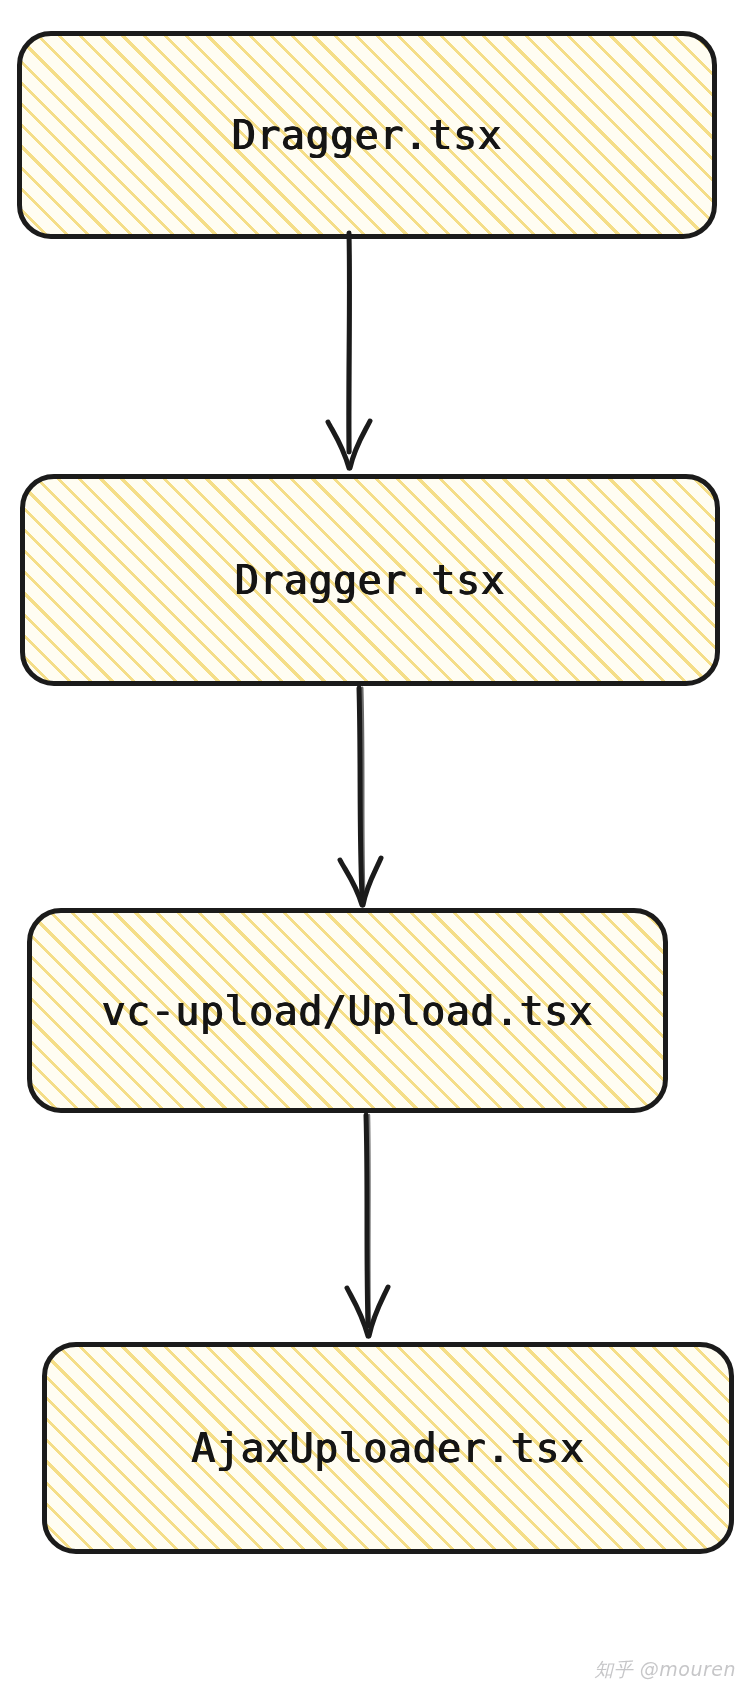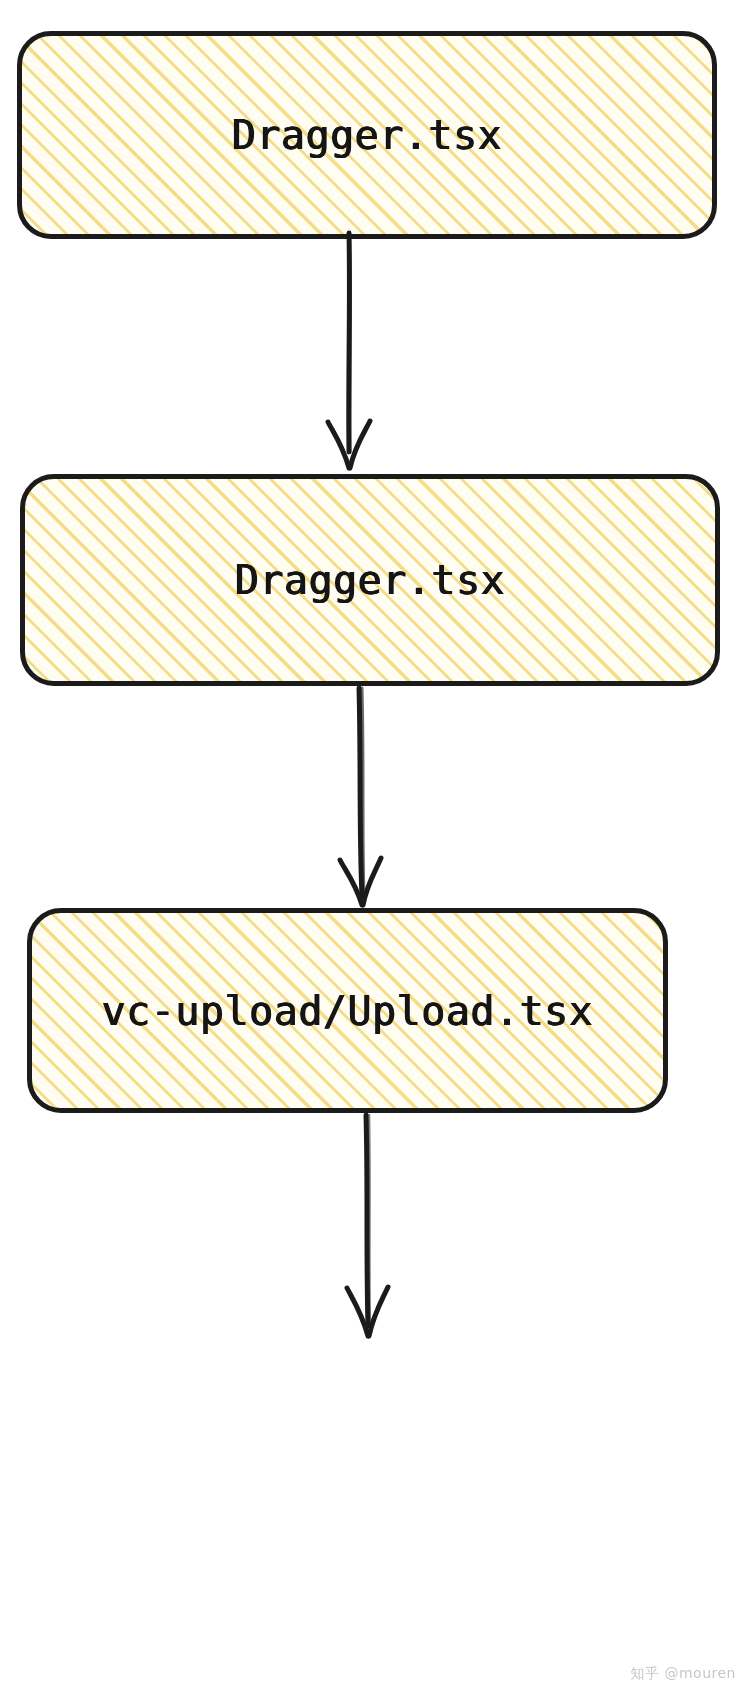--- a/index.html
+++ b/index.html
@@ -54,23 +54,24 @@
     pointer-events: none;
     z-index: 1;
   }
   .watermark {
     position: absolute;
     right: 16px;
     bottom: 24px;
     z-index: 9;
     color: rgba(120, 120, 125, 0.42);
     font-family: "DejaVu Sans", sans-serif;
-    font-size: 14px;
+    font-size: 19px;
     letter-spacing: 0.5px;
     white-space: nowrap;
+    font-style: italic;
   }
 </style>
 </head>
 <body>
 
 <div id="canvas">
 
   <svg class="edge-svg" viewBox="0 0 752 1707" xmlns="http://www.w3.org/2000/svg">
     <g stroke="#1b1b1b" fill="none" stroke-linecap="round">
       <path d="M349,233 C350.5,300 348,380 349,452" stroke-width="5"></path>
@@ -99,16 +100,19 @@
   </div>
 
   <div class="node" style="left:20px; top:474px; width:700px; height:212px;">
     <span class="node-label">Dragger.tsx</span>
   </div>
 
   <div class="node" style="left:27px; top:908px; width:641px; height:205px;">
     <span class="node-label">vc-upload/Upload.tsx</span>
   </div>
 
+  <div class="node" style="left:42px; top:1342px; width:692px; height:212px;">
+    <span class="node-label">AjaxUploader.tsx</span>
+  </div>
 
   <div class="watermark">知乎 @mouren</div>
 
 </div>
 
 </body></html>

